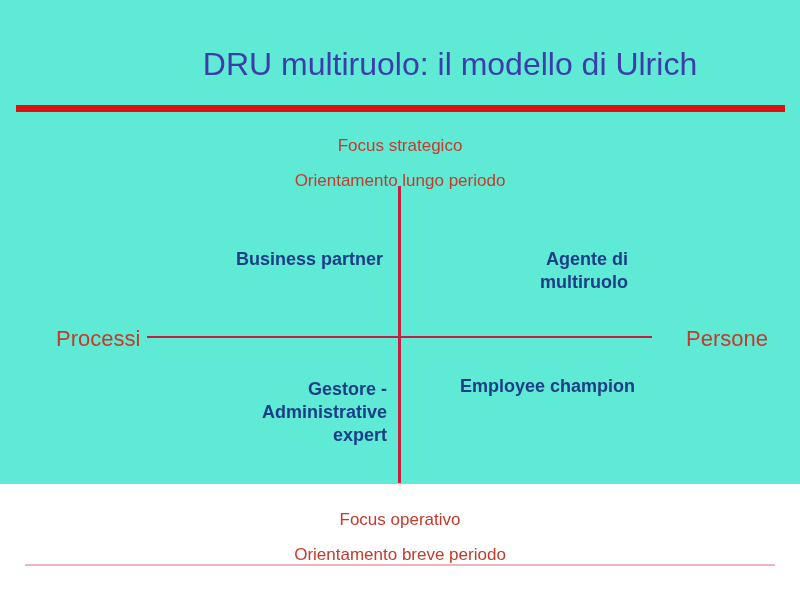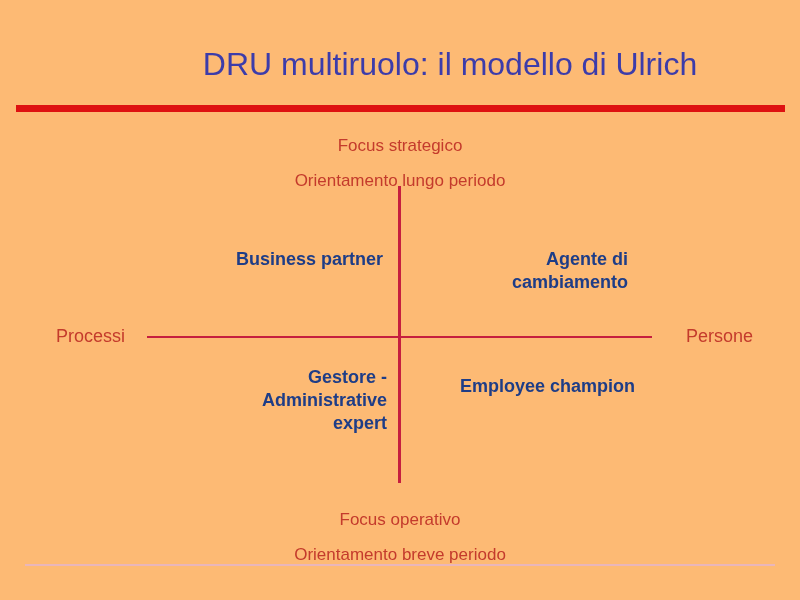--- a/index.html
+++ b/index.html
@@ -7,22 +7,22 @@
     padding: 0;
     background: #ffffff;
     width: 800px;
     height: 600px;
     font-family: "Liberation Sans", sans-serif;
     overflow: hidden;
   }
   .slide {
     position: relative;
     width: 800px;
-    height: 600px;
-    background: #fdba74;
+    height: 484px;
+    background: #5eead4;
   }
   .abs { position: absolute; }
 
   .slide-title {
     top: 46px;
     left: 110px;
     width: 680px;
     text-align: center;
     font-size: 32px;
     letter-spacing: 0px;
@@ -42,21 +42,21 @@
     text-align: center;
     font-size: 17px;
     line-height: 35px;
     color: #c43b2c;
     white-space: pre-line;
   }
   .axis-caption.top    { top: 128px; left: 250px; }
   .axis-caption.bottom { top: 502px; left: 250px; }
 
   .axis-side-label {
-    font-size: 18px;
+    font-size: 22px;
     color: #c43b2c;
     white-space: nowrap;
   }
   .axis-side-label.left  { top: 326px; left: 56px; }
   .axis-side-label.right { top: 326px; left: 666px; margin-left: 20px; }
 
   .v-line {
     left: 398px;
     top: 186px;
     width: 3px;
@@ -75,21 +75,21 @@
     width: 200px;
     text-align: right;
     font-size: 18px;
     font-weight: bold;
     line-height: 23px;
     color: #1e3d87;
     white-space: pre-line;
   }
   .quadrant-label.tl { top: 248px; left: 183px; }
   .quadrant-label.tr { top: 248px; left: 428px; }
-  .quadrant-label.bl { top: 366px; left: 187px; }
+  .quadrant-label.bl { top: 378px; left: 187px; }
   .quadrant-label.br { top: 375px; left: 435px; }
 
   .bottom-border-line {
     top: 564px;
     left: 25px;
     width: 750px;
     height: 2px;
     background: #e9b6ba;
   }
 </style>
@@ -109,21 +109,21 @@
 
   <div class="abs h-line"></div>
 
   <div class="abs axis-side-label left">Processi</div>
 
   <div class="abs axis-side-label right">Persone</div>
 
   <div class="abs quadrant-label tl">Business partner</div>
 
   <div class="abs quadrant-label tr">Agente di
-cambiamento</div>
+multiruolo</div>
 
   <div class="abs quadrant-label bl">Gestore -
 Administrative
 expert</div>
 
   <div class="abs axis-caption bottom">Focus operativo
 Orientamento breve periodo</div>
 
   <div class="abs quadrant-label br">Employee champion</div>
 

